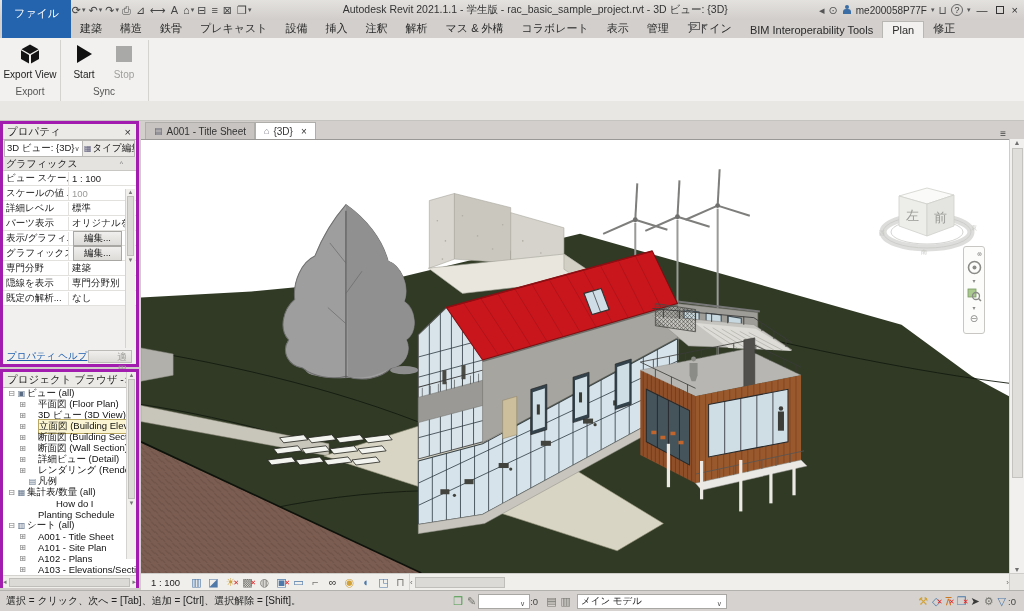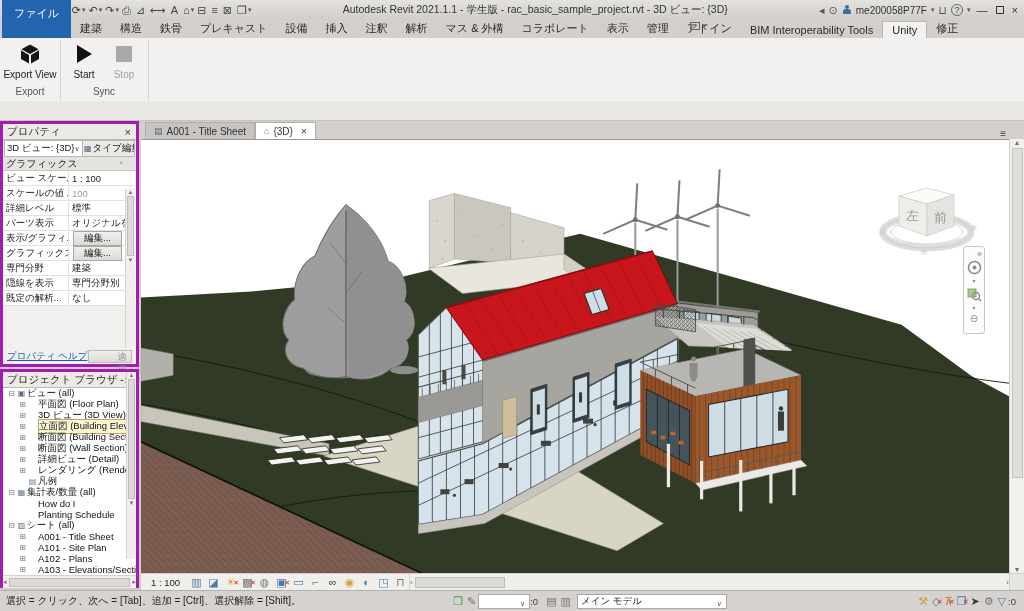--- a/index.html
+++ b/index.html
@@ -181,21 +181,21 @@
       <span class="rtab">設備</span>
       <span class="rtab">挿入</span>
       <span class="rtab">注釈</span>
       <span class="rtab">解析</span>
       <span class="rtab">マス &amp; 外構</span>
       <span class="rtab">コラボレート</span>
       <span class="rtab">表示</span>
       <span class="rtab">管理</span>
       <span class="rtab">アドイン</span>
       <span class="rtab">BIM Interoperability Tools</span>
-      <span class="rtab active">Unity</span>
+      <span class="rtab active">Plan</span>
       <span class="rtab">修正</span>
     </div>
   <div class="panel-toggle" style="position:absolute;top:22px;right:318px;">
     <span class="pt-box"></span>
       <span style="font-size:7px">▾</span>
   </div>
 
   <div class="ribbon">
     <div class="rib-btn" style="left:2px;">
       <div class="ric">
@@ -362,21 +362,21 @@
             <span class="ticon">▤</span>
             <span class="tlabel">凡例</span>
           </div>
 
           <div class="trow" style="padding-left: 4px;">
             <span class="texp">⊟</span>
             <span class="ticon">▦</span>
             <span class="tlabel">集計表/数量 (all)</span>
           </div>
 
-          <div class="trow" style="padding-left: 15px;">
+          <div class="trow" style="padding-left: 15px; margin-left: 18px;">
             <span class="texp"></span>
             <span class="ticon"></span>
             <span class="tlabel">How do I</span>
           </div>
 
           <div class="trow" style="padding-left: 15px;">
             <span class="texp"></span>
             <span class="ticon"></span>
             <span class="tlabel">Planting Schedule</span>
           </div>

